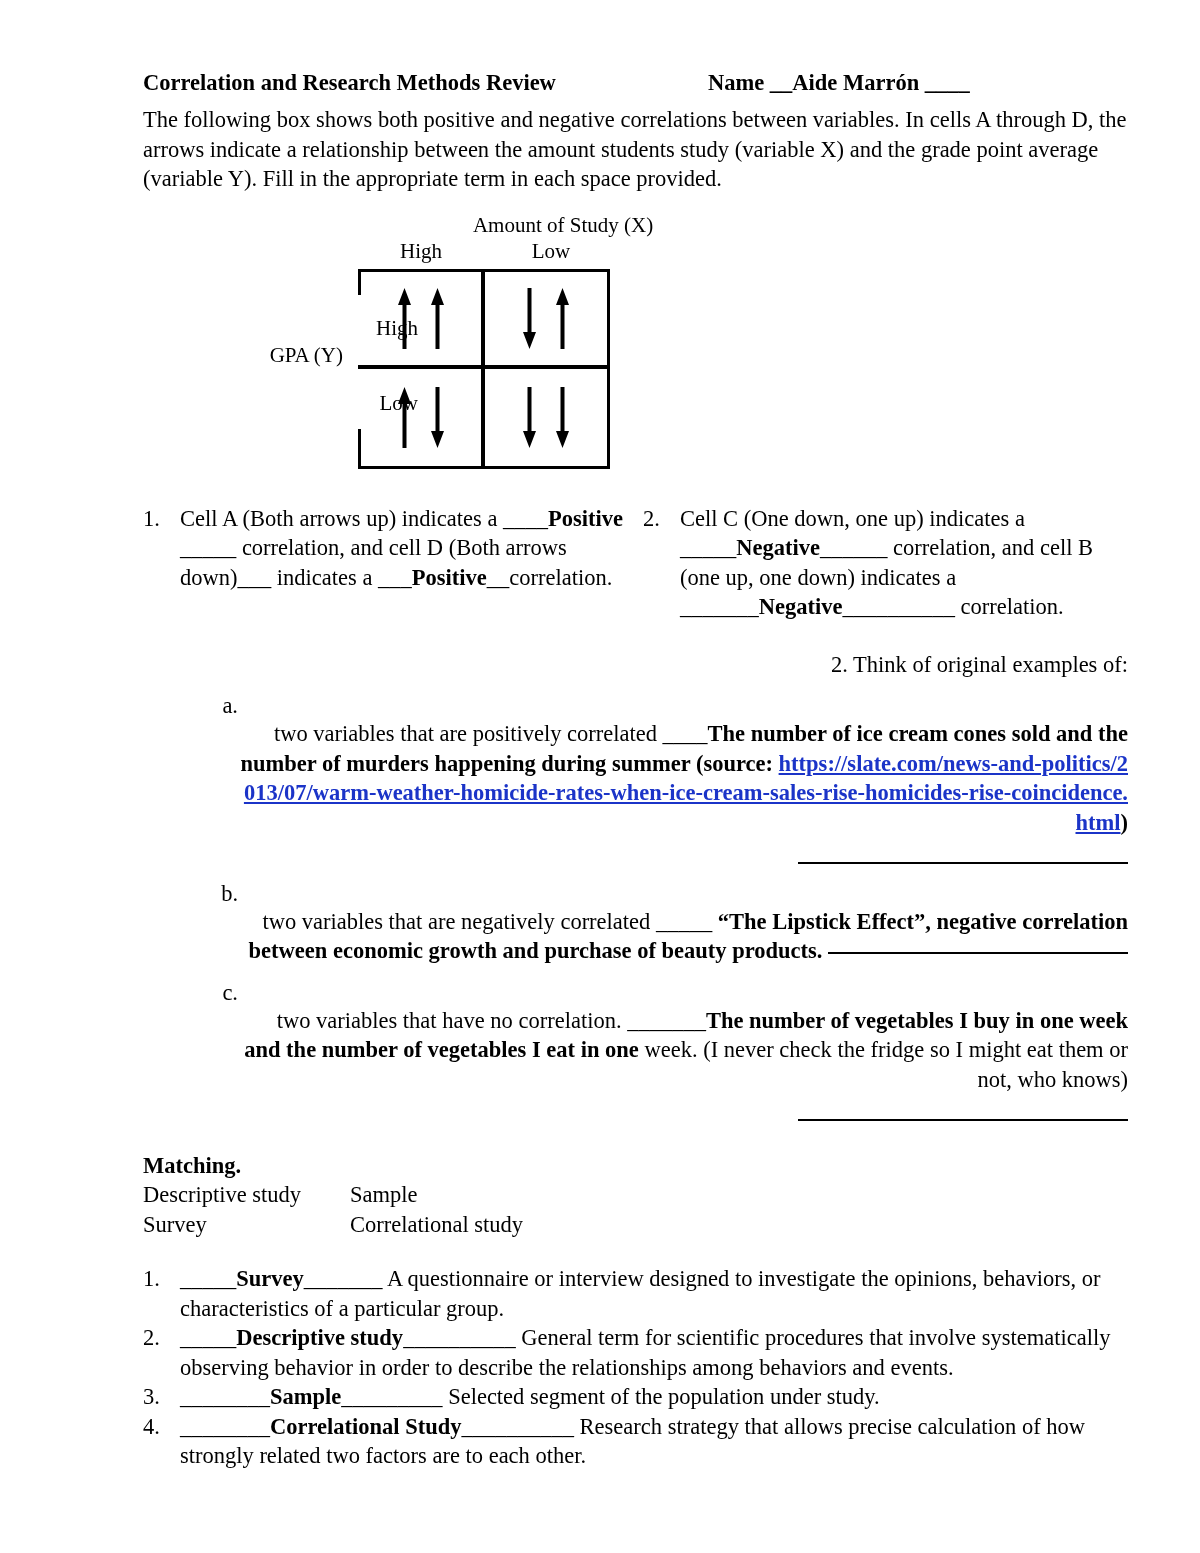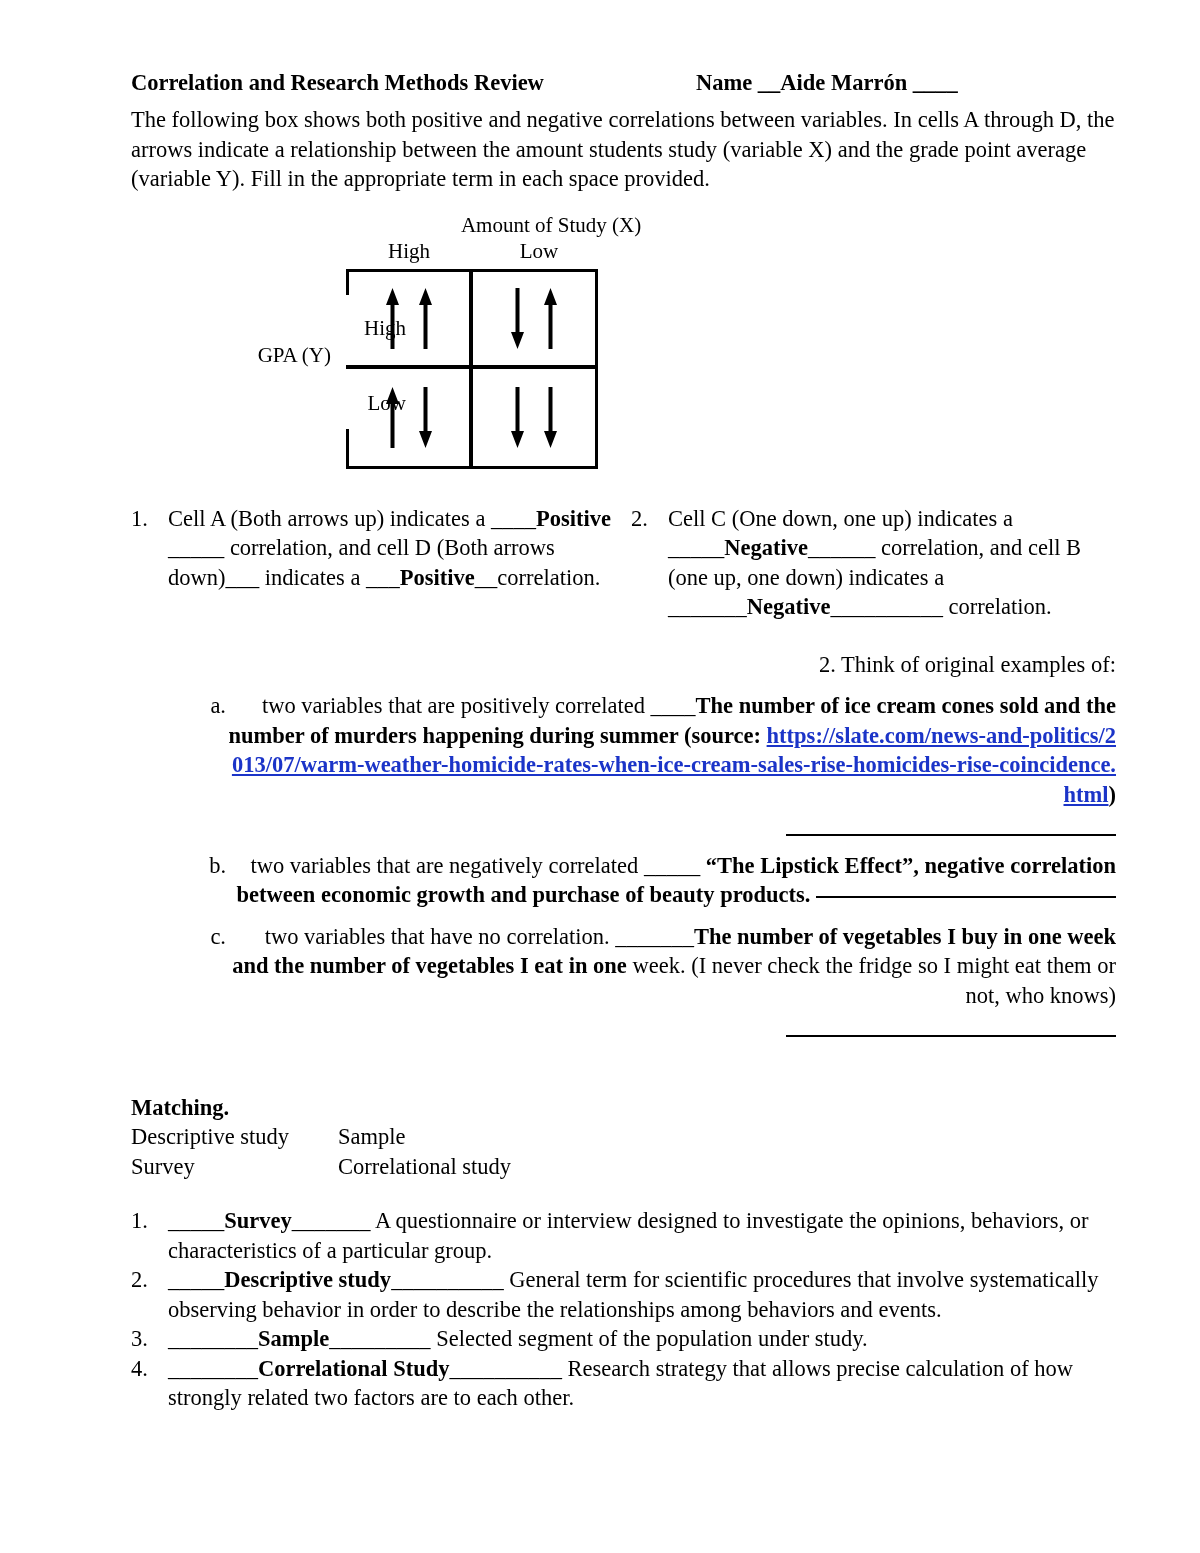--- a/index.html
+++ b/index.html
@@ -14,21 +14,21 @@
   }
   .page {
     position: relative;
     width: 1200px;
     height: 1553px;
     background: #ffffff;
     overflow: hidden;
   }
   .doc {
     position: absolute;
-    left: 131px;
+    left: 143px;
     top: 68px;
     width: 985px;
   }
   .line {
     font-size: 22.5px;
     line-height: 29px;
     white-space: pre-wrap;
   }
   .b { font-weight: bold; }
   .hdr-row {
@@ -147,36 +147,36 @@
     margin-top: 12px;
     margin-left: 62px;
   }
   .abcitem {
     display: flex;
     margin-top: 12px;
     font-size: 22.5px;
     line-height: 29.5px;
   }
   .abcmark { width: 33px; flex: none; }
-  .abcbody { flex: 1; }
+  .abcbody { flex: 1; margin-top: 28px; }
   .link {
     color: #1B34C8;
     text-decoration: underline;
     word-break: break-all;
   }
   .blankline {
     display: inline-block;
     border-bottom: 2px solid #000;
     width: 330px;
     height: 0;
     vertical-align: middle;
     margin-top: 18px;
   }
 
-  .matching { margin-top: 53px; font-size: 22.5px; line-height: 29.5px; font-family: Liberation Serif, serif; }
+  .matching { margin-top: 27px; font-size: 22.5px; line-height: 29.5px; font-family: Liberation Serif, serif; }
   .mrow { display: flex; }
   .mcol1 { width: 207px; }
   .mnum-list { margin-top: 25px; font-size: 22.5px; line-height: 29.5px; }
   .mitem { display: flex; }
   .mitem .n { width: 37px; flex: none; }
   .mitem .t { flex: 1; }
   .tf { margin-top: 30px; font-size: 22.5px; font-weight: bold; line-height: 29.5px; }
 </style>
 </head>
 <body>

